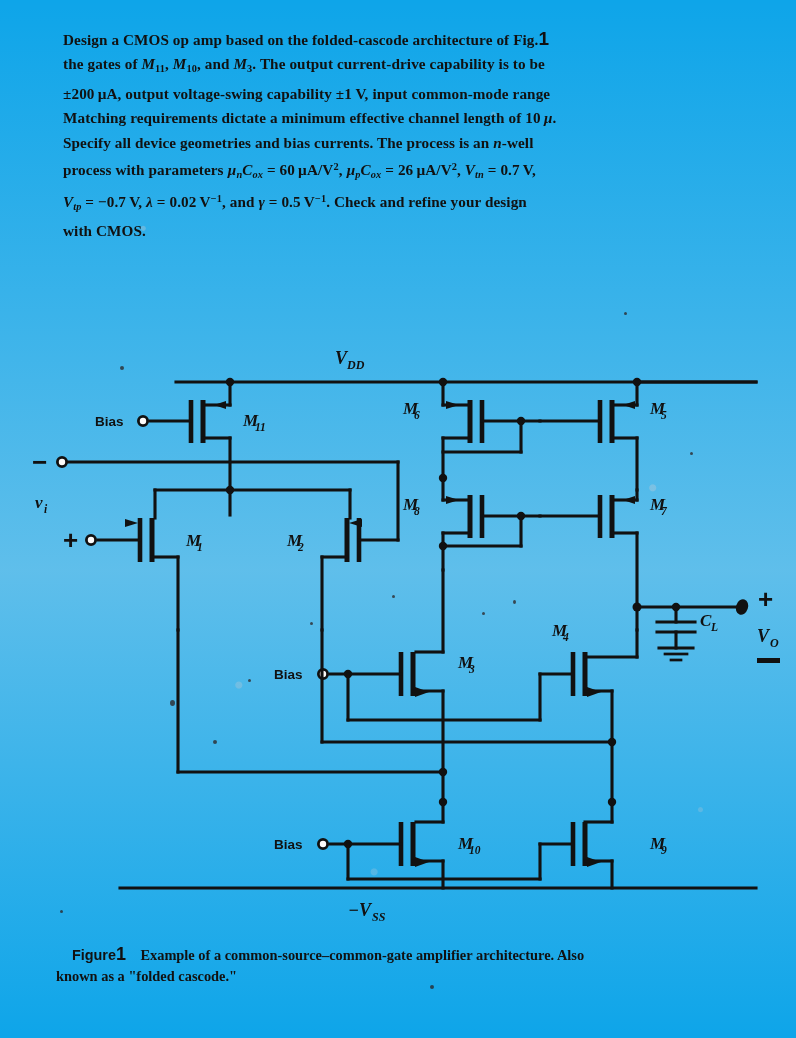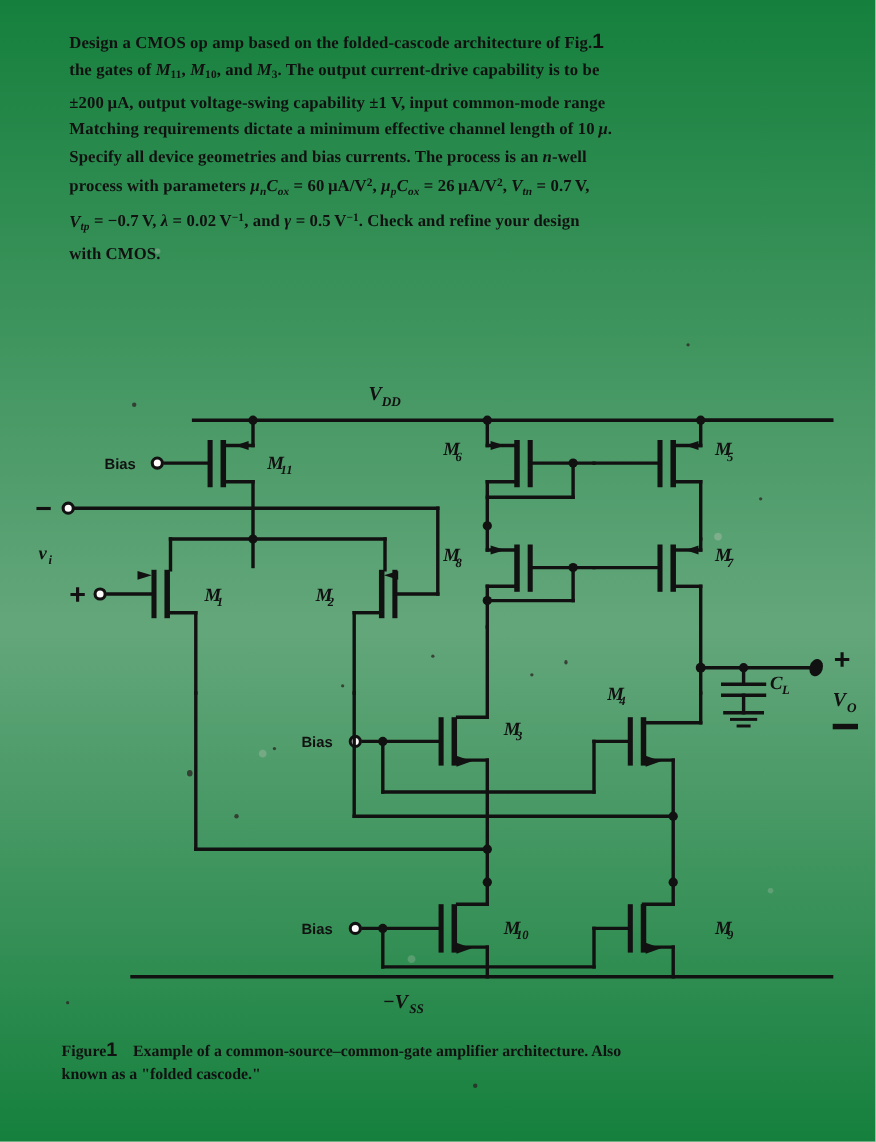--- a/index.html
+++ b/index.html
@@ -12,21 +12,21 @@
     width: 796px;
     height: 1038px;
     font-family: "Liberation Serif", serif;
     color: #000000;
     position: relative;
     overflow: hidden;
   }
   #page {
     position: absolute;
     inset: 0;
-    background: #15803d;
+    background: #0ea5e9;
   }
   
   #page::before {
     content: "";
     position: absolute;
     inset: 0;
     pointer-events: none;
     background:
       radial-gradient(circle at 18% 22%, rgba(223,205,205,.30) 0 2px, transparent 3px),
       radial-gradient(circle at 62% 11%, rgba(220,200,200,.25) 0 2px, transparent 3px),
@@ -75,22 +75,23 @@
     position: absolute;
     left: 56px;
     top: 944px;
     width: 700px;
     font-size: 14.4px;
     line-height: 21px;
     font-weight: 700;
     color: #111;
   }
   #caption .cap-lead {
-    font-family: Liberation Serif, serif;
+    font-family: Liberation Sans, sans-serif;
     font-weight: 700;
+    margin-left: 16px;
   }
   #caption .cap-num {
     font-family: "Liberation Sans", sans-serif;
     font-weight: 700;
     font-size: 18px;
   }
   .cap-line { display: block; }
 
   
   .speck { position: absolute; background: #2b2222; border-radius: 50%; opacity: .75; }

